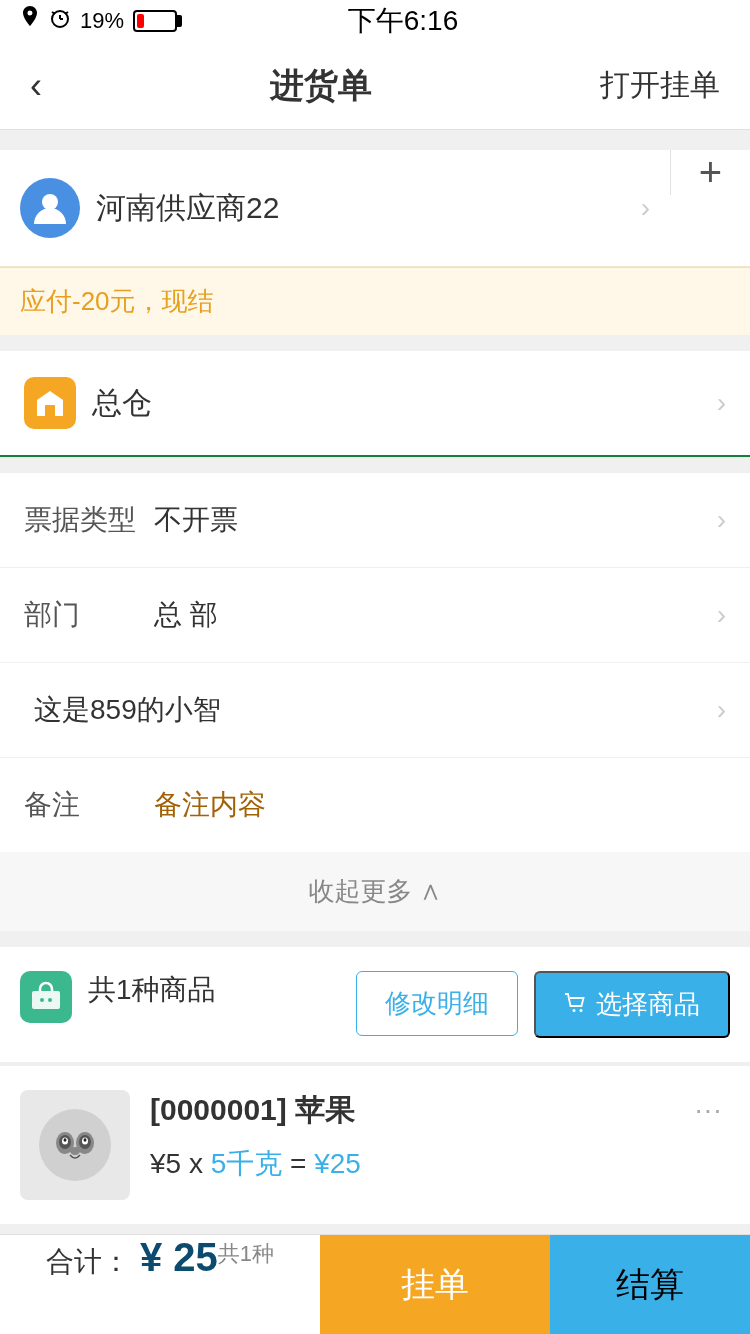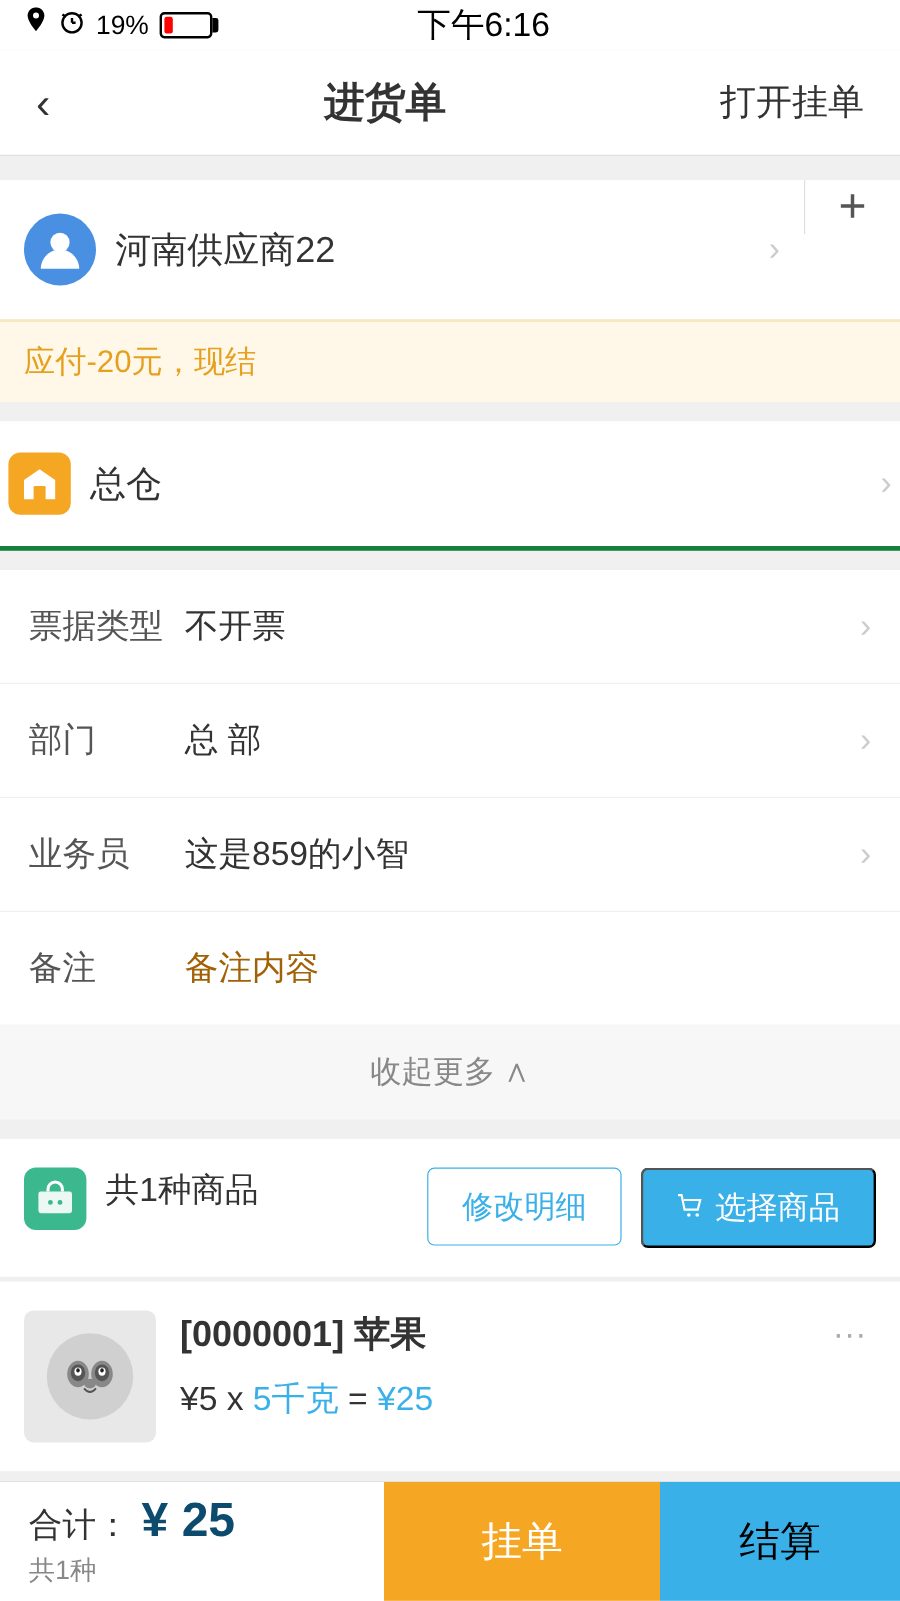--- a/index.html
+++ b/index.html
@@ -83,22 +83,22 @@
       display: flex; align-items: center; justify-content: center;
       font-size: 40px; color: #555; cursor: pointer;
     }
 
     
     .section-row {
       background: #fff;
       margin-top: 16px;
       display: flex;
       align-items: center;
-      padding: 26px 7px;
-      border-bottom: 4px solid #15803d;
+      padding: 26px 24px;
+      border-bottom: 2px solid #15803d;
     }
     .warehouse-icon {
       width: 52px; height: 52px; background: #f5a623; border-radius: 10px;
       display: flex; align-items: center; justify-content: center;
       margin-right: 16px; flex-shrink: 0;
       color: #fff; font-size: 26px;
     }
     .row-label { font-size: 30px; color: #333; flex: 1; }
 
     
@@ -208,21 +208,21 @@
       width: 750px;
       height: 100px;
       display: flex;
       align-items: stretch;
       background: #fff;
       border-top: 1px solid #e0e0e0;
     }
     .bottom-total {
       flex: 1;
       display: flex;
-      flex-direction: column;
+      flex-direction: row;
       justify-content: center;
       padding: 0 24px;
     }
     .total-row { display: flex; align-items: baseline; gap: 10px; }
     .total-label { font-size: 28px; color: #333; }
     .total-amount { font-size: 40px; font-weight: 600; color: #0c4a6e; }
     .total-sub { font-size: 22px; color: #888; margin-top: 4px; }
     .btn-suspend {
       width: 230px;
       background: #f5a623;
@@ -308,21 +308,20 @@
     <span class="form-key">票据类型</span>
     <span class="form-val">不开票</span>
     <span class="form-chevron">›</span>
   </div>
   <div class="form-row">
     <span class="form-key">部门</span>
     <span class="form-val">总 部</span>
     <span class="form-chevron">›</span>
   </div>
   <div class="form-row">
-    <span class="form-key">业务员</span>
     <span class="form-val">这是859的小智</span>
     <span class="form-chevron">›</span>
   </div>
   <div class="form-row">
     <span class="form-key">备注</span>
     <span class="form-val placeholder">备注内容</span>
   </div>
 </div>
 
 <div class="collapse-row">收起更多 ∧</div>

